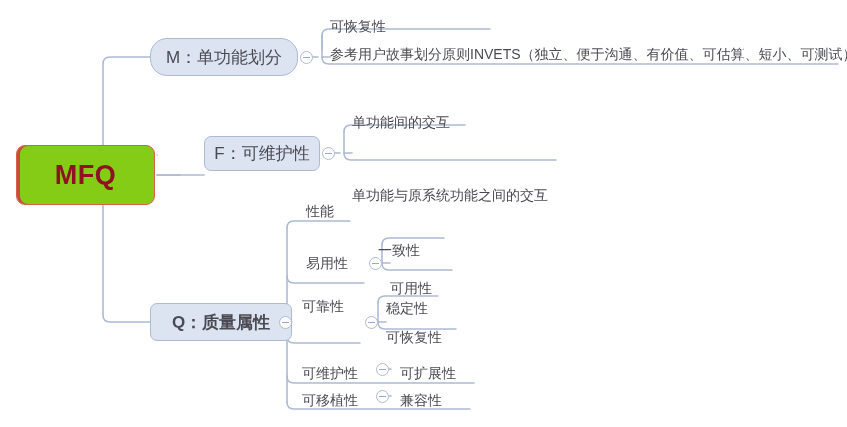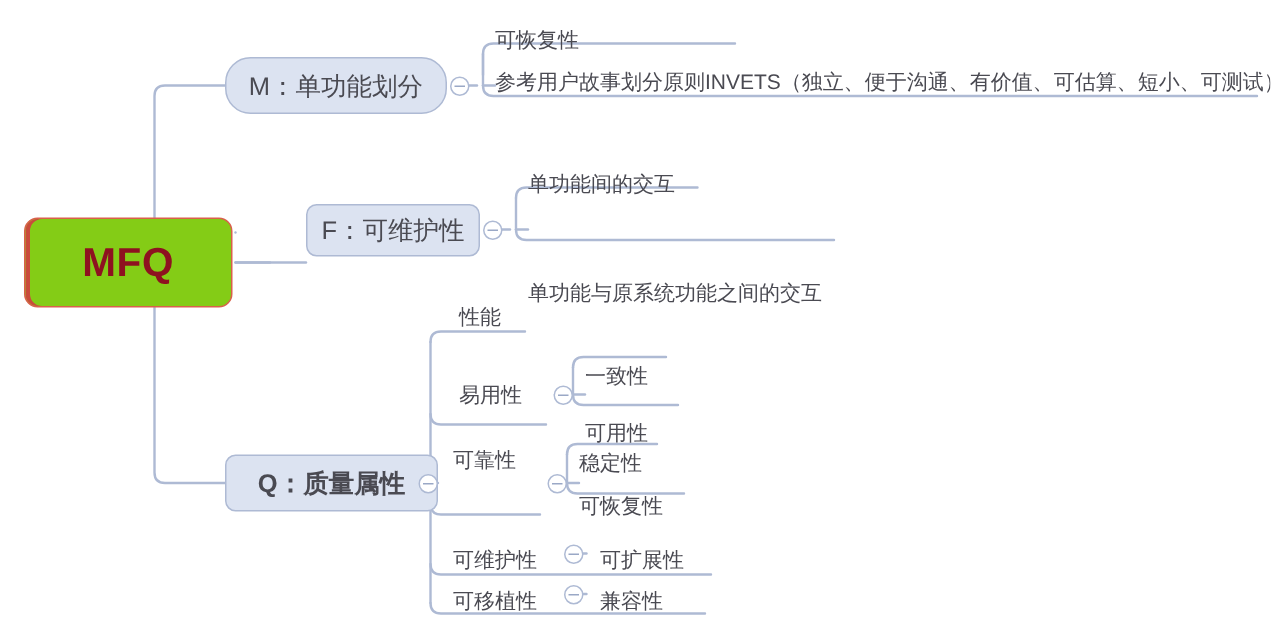--- a/index.html
+++ b/index.html
@@ -190,21 +190,21 @@
 
   <div class="node node-leaf sub" style="left:306px; top:199px; height:22px;">
     <span class="leaf-text">性能</span>
   </div>
 
   <div class="node node-leaf sub" style="left:306px; top:251px; height:22px;justify-content:center;">
     <span class="leaf-text">易用性</span>
   </div>
   <div class="toggle" style="left:369px; top:257px;"></div>
 
-  <div class="node node-leaf sub" style="left:390px; top:238px; height:22px;">
+  <div class="node node-leaf sub" style="left:378px; top:238px; height:22px;">
     <span class="leaf-text">一致性</span>
   </div>
   <div class="node node-leaf sub" style="left:390px; top:276px; height:22px;">
     <span class="leaf-text">可用性</span>
   </div>
 
   <div class="node node-leaf sub" style="left:302px; top:294px; height:22px;">
     <span class="leaf-text">可靠性</span>
   </div>
   <div class="toggle" style="left:365px; top:316px;"></div>

